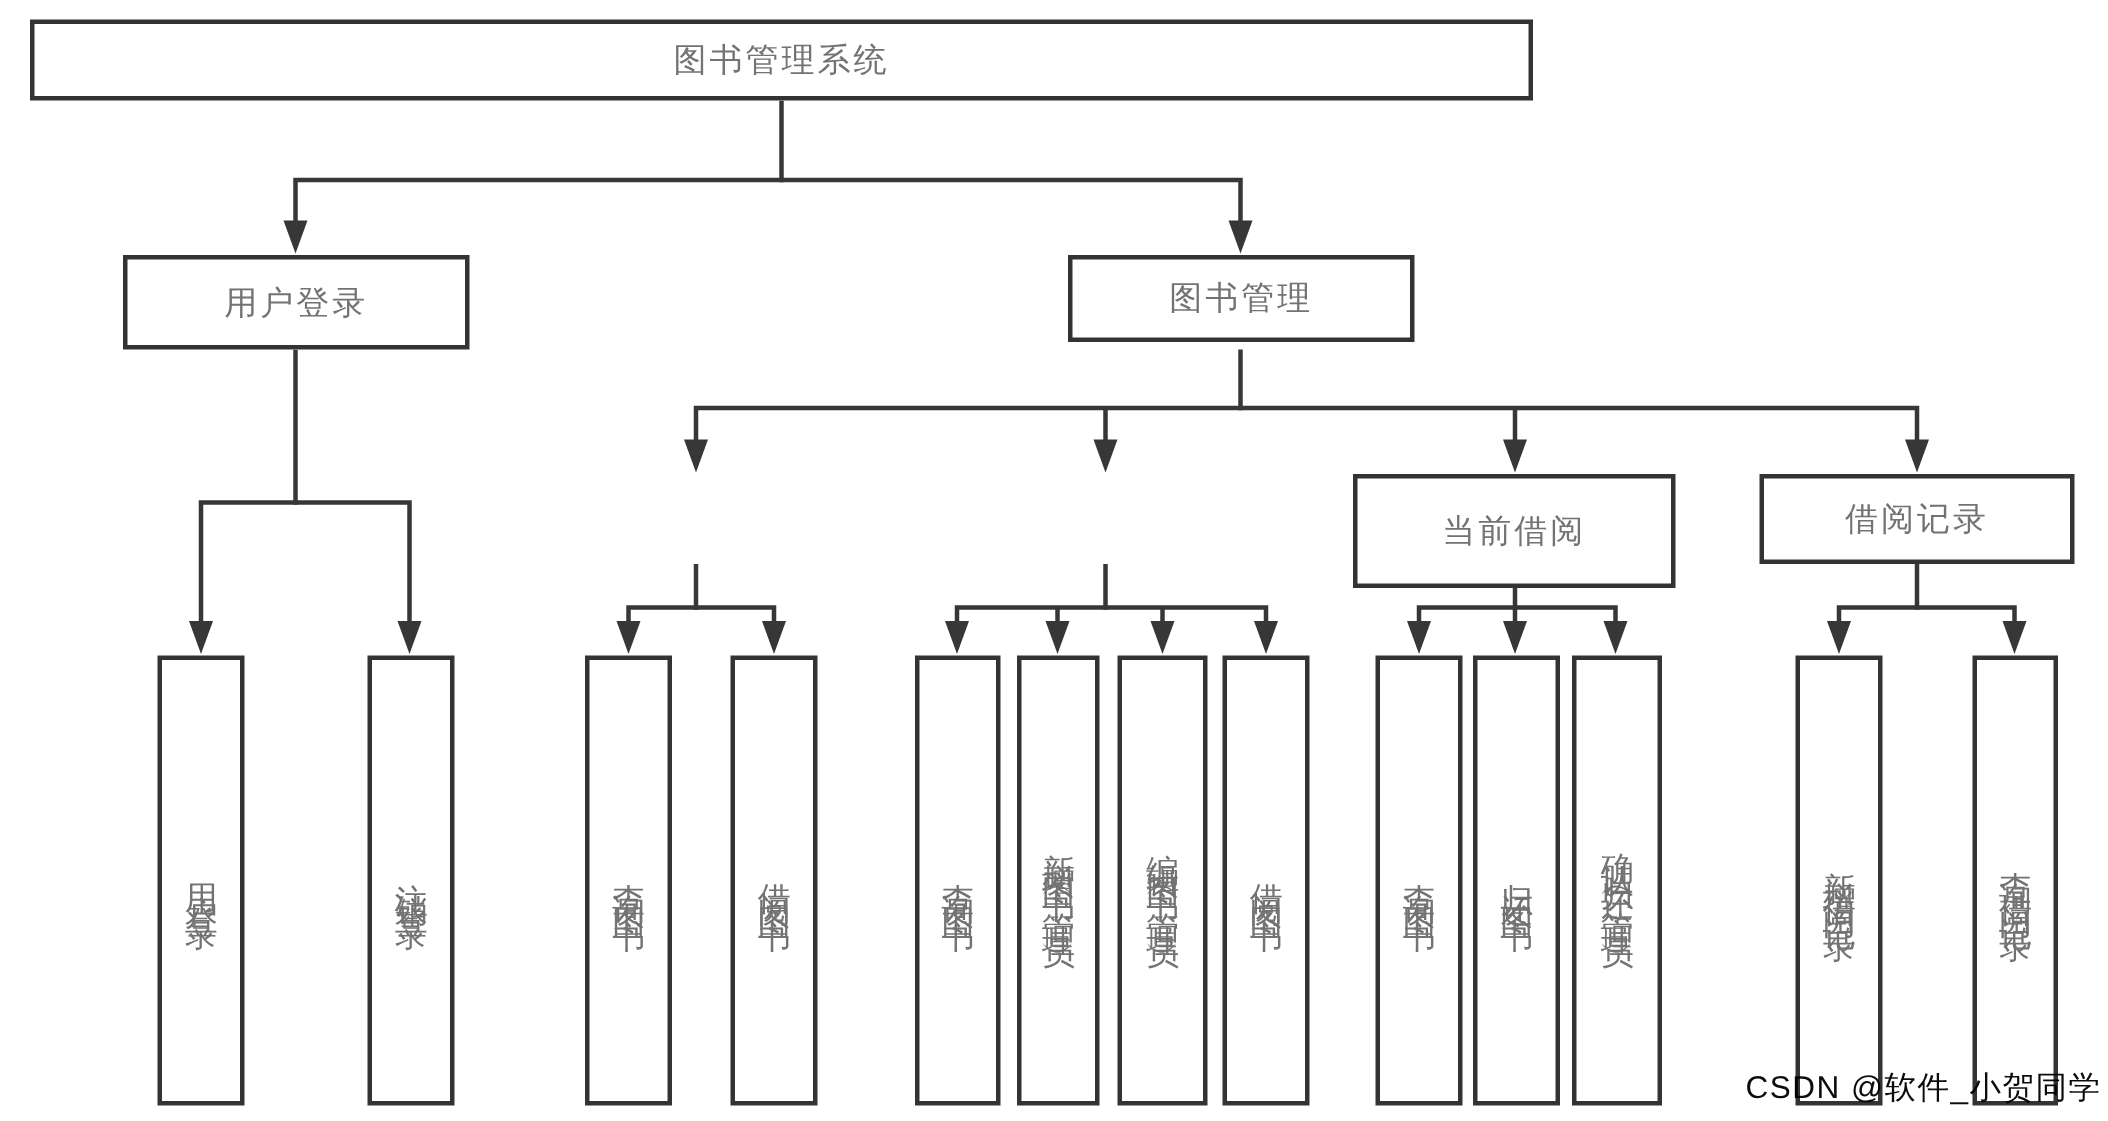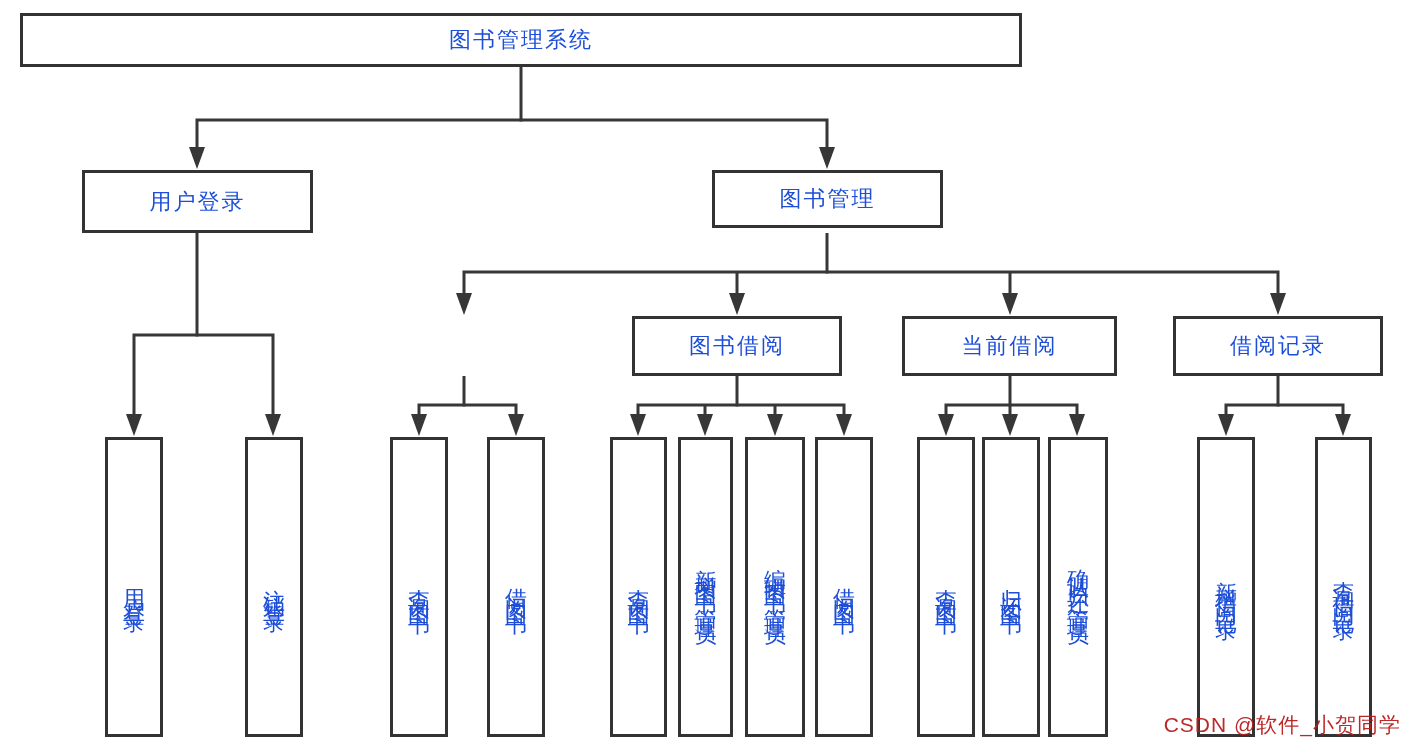--- a/index.html
+++ b/index.html
@@ -12,41 +12,41 @@
   }
   .wires{position:absolute;left:0;top:0;width:1405px;height:747px;}
   .wire{stroke:#373737;stroke-width:3;fill:none;}
   .head{fill:#373737;stroke:none;}
   .node{
     position:absolute;
     box-sizing:border-box;
     border:3px solid #333333;
     background:#ffffff;
     display:flex;align-items:center;justify-content:center;
-    color:#1d4ed8;
+    color:#737373;
   }
   .node.h span{
     font-size:22px;
     letter-spacing:2px;
     white-space:nowrap;
   }
   .node.v span{
     writing-mode:vertical-rl;
     text-orientation:mixed;
     font-size:22px;
     letter-spacing:8px;
     line-height:1.1;
     max-height:292px;
   }
   .watermark{
     position:absolute;
     right:4px;top:711px;
     font-size:21px;
     letter-spacing:1px;
-    color:#b91c1c;
+    color:#000000;
     opacity:0.95;
     white-space:nowrap;
     z-index:5;
   }
 </style>
 </head>
 <body>
 
 <div class="stage">
 
@@ -102,24 +102,21 @@
     <span>图书管理系统</span>
   </div>
 
   <div class="node h" style="left:82px;top:170px;width:231px;height:63px">
     <span>用户登录</span>
   </div>
   <div class="node h" style="left:712px;top:170px;width:231px;height:58px">
     <span>图书管理</span>
   </div>
 
-  <div class="node h" style="left:632px;top:316px;width:210px;height:60px">
-    <span>图书借阅</span>
-  </div>
-  <div class="node h" style="left:902px;top:316px;width:215px;height:60px">
+  <div class="node h" style="left:902px;top:316px;width:215px;height:76px">
     <span>当前借阅</span>
   </div>
   <div class="node h" style="left:1173px;top:316px;width:210px;height:60px">
     <span>借阅记录</span>
   </div>
 
   <div class="node v" style="left:105px;top:437px;width:58px;height:300px">
     <span>用户登录</span>
   </div>
   <div class="node v" style="left:245px;top:437px;width:58px;height:300px">

